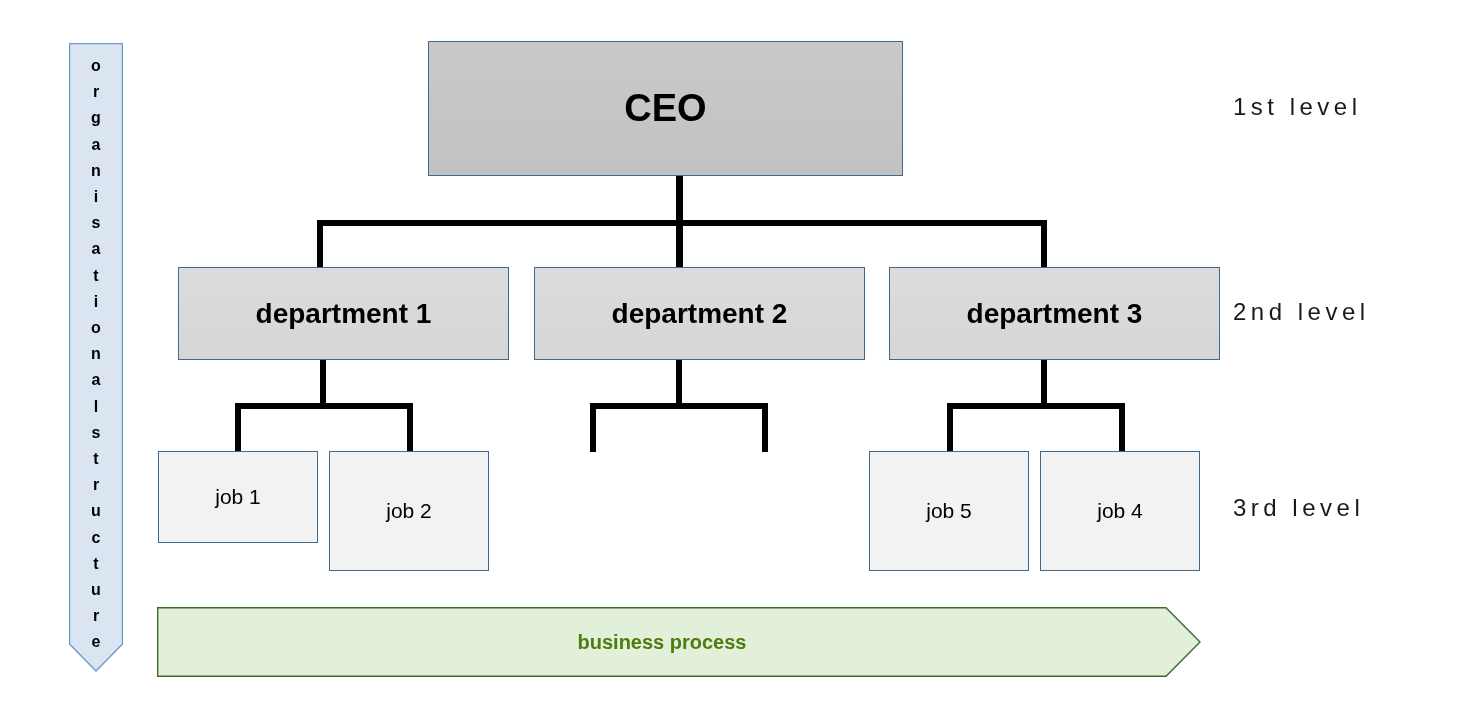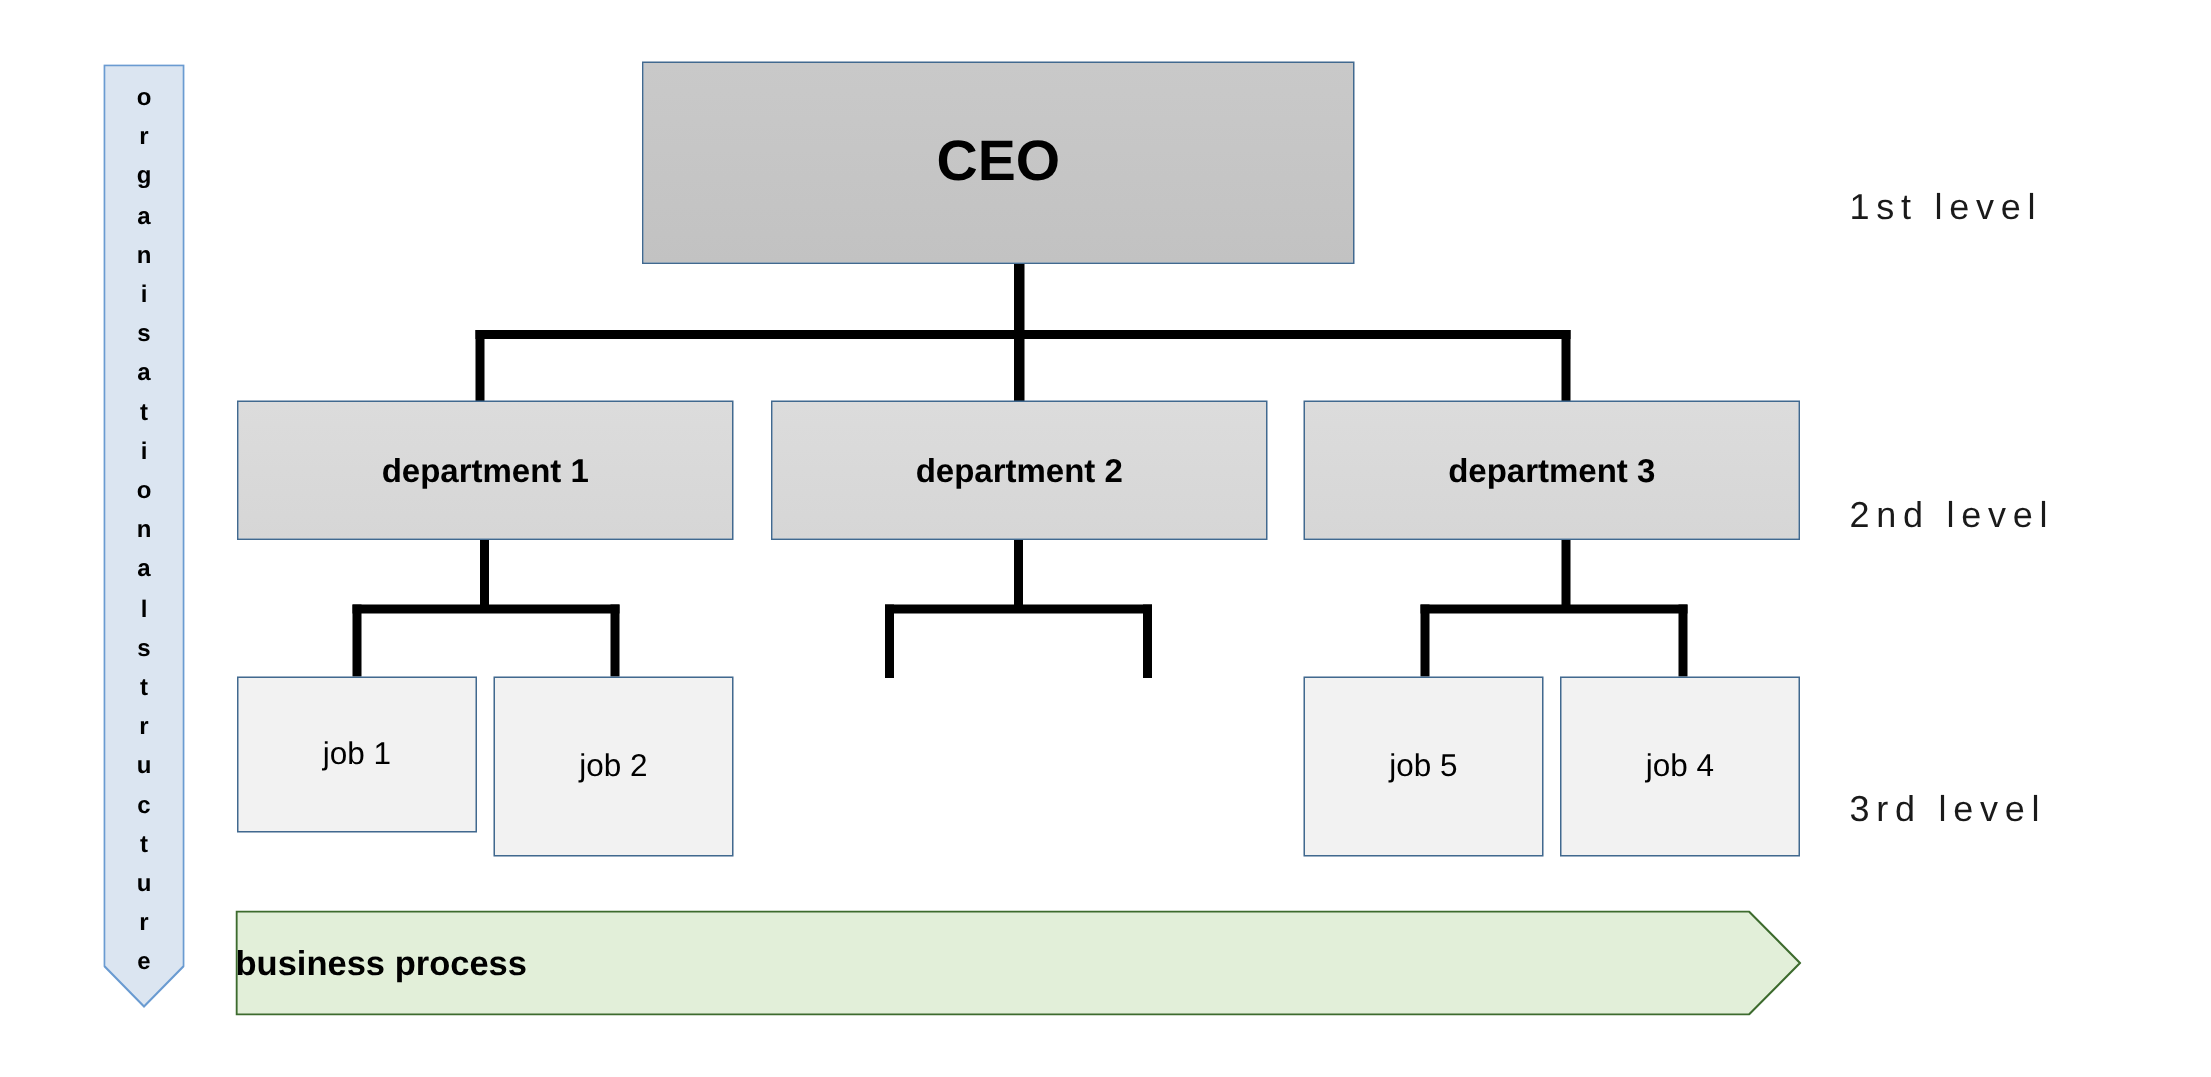--- a/index.html
+++ b/index.html
@@ -69,22 +69,23 @@
     color: #000000;
     text-align: center;
   }
   .node-ceo {
     background: linear-gradient(180deg, #c9c9c9 0%, #c2c2c2 100%);
     font-size: 38px;
     font-weight: bold;
   }
   .node-dept {
     background: linear-gradient(180deg, #dcdcdc 0%, #d6d6d6 100%);
-    font-size: 22px;
-    font-weight: bold;
+    font-size: 28px;
+    font-weight: bold;
+    margin-left: 20px;
   }
   .node-job {
     background: #f2f2f2;
     font-size: 21px;
     font-weight: normal;
   }
 
   
   .conn {
     position: absolute;
@@ -107,35 +108,35 @@
     display: block;
   }
   .bp-label {
     position: absolute;
     left: 0;
     top: 0;
     right: 34px;
     height: 70px;
     display: flex;
     align-items: center;
-    font-size: 23px;
-    font-weight: bold;
-    color: #000000;
+    justify-content: center;
+    font-size: 20px;
+    font-weight: bold;
+    color: #4d7c0f;
     pointer-events: none;
   }
 
   
   .level-label {
     position: absolute;
     font-size: 24px;
     font-weight: normal;
     color: #1a1a1a;
     letter-spacing: 4.5px;
     white-space: nowrap;
-    margin-top: 32px;
   }
 </style>
 </head>
 <body>
 
 <div id="canvas">
 
   <div class="org-arrow">
     <svg viewBox="0 0 54 629" preserveAspectRatio="none">
       <polygon points="0.5,0.5 53.5,0.5 53.5,601 27,628 0.5,601" fill="#dbe5f1" stroke="#6a9bd1" stroke-width="1.4"></polygon>
@@ -196,21 +197,21 @@
   <div class="node node-dept" style="left:158px; top:267px; width:331px; height:93px;">
     <span>department 1</span>
   </div>
   <div class="node node-dept" style="left:514px; top:267px; width:331px; height:93px;">
     <span>department 2</span>
   </div>
   <div class="node node-dept" style="left:869px; top:267px; width:331px; height:93px;">
     <span>department 3</span>
   </div>
 
-  <div class="node node-job" style="left:158px; top:451px; width:160px; height:104px;">
+  <div class="node node-job" style="left:158px; top:451px; width:160px; height:92px;">
     <span>job 1</span>
   </div>
   <div class="node node-job" style="left:329px; top:451px; width:160px; height:120px;">
     <span>job 2</span>
   </div>
   <div class="node node-job" style="left:869px; top:451px; width:160px; height:120px;">
     <span>job 5</span>
   </div>
   <div class="node node-job" style="left:1040px; top:451px; width:160px; height:120px;">
     <span>job 4</span>

